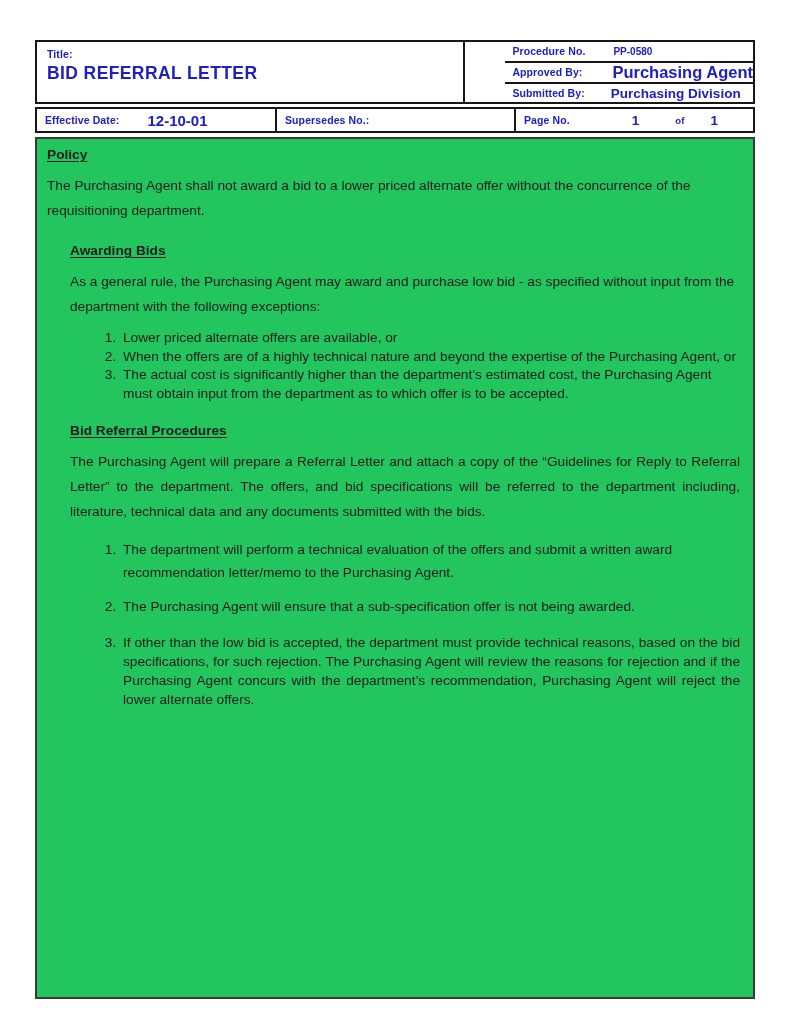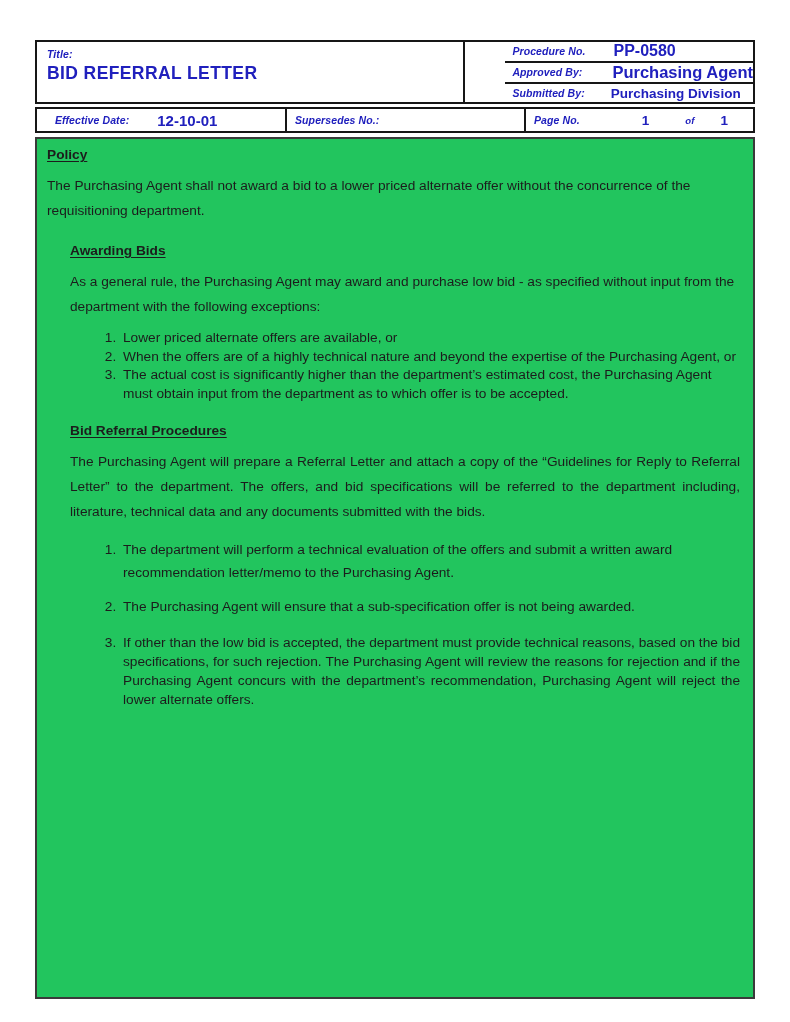--- a/index.html
+++ b/index.html
@@ -32,46 +32,44 @@
     align-items: center;
     padding: 0 0 0 7px;
   }
   .hdr-right .hrow + .hrow { border-top: 2px solid #161616; }
   .hdr-bottom {
     display: flex;
     border: 2px solid #161616;
     height: 26px;
     margin-top: 3px;
     background: #fff;
-    padding-left: 10px;
   }
   .hdr-bottom .bcell {
     display: flex;
     align-items: center;
     padding-left: 8px;
   }
   .bcell-1 { width: 240px; border-right: 2px solid #161616; }
   .bcell-2 { width: 239px; border-right: 2px solid #161616; }
   .bcell-3 { flex: 1; }
 
   .lbl {
     color: #2020bd;
     font-weight: bold;
     font-size: 10.5px;
     letter-spacing: .1px;
     white-space: nowrap;
-    font-style: italic;
   }
   .blue-val { color: #2020bd; font-weight: bold; white-space: nowrap; }
   .doc-title {
     color: #2020bd; font-weight: bold;
     font-size: 17.5px; letter-spacing: .4px;
     margin-top: 3px;
   }
-  .v-proc  { font-size: 16px;  margin-left: 28px; }
+  .v-proc  { font-size: 10px;  margin-left: 28px; }
   .v-subm  { font-size: 13.5px; margin-left: 26px; align-self: flex-end; margin-bottom: 1px; }
   .v-appr  { font-size: 16.5px; margin-left: 30px; }
   .v-date  { font-size: 15px;  margin-left: 28px; }
   .v-page  { font-size: 13.5px; margin-left: 62px; }
   .v-of    { font-size: 9.5px; margin-left: 36px; }
   .v-total { font-size: 13.5px; margin-left: 26px; }
 
   
   .body-box {
     margin-top: 4px;

